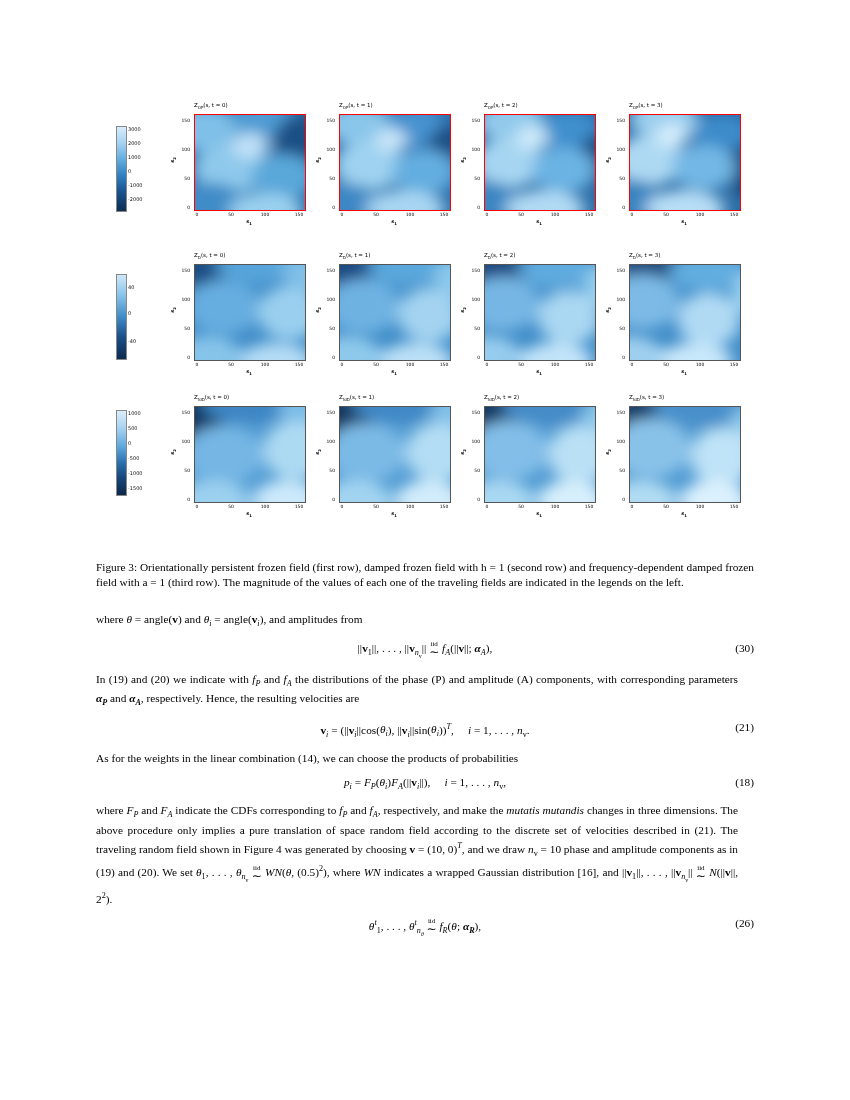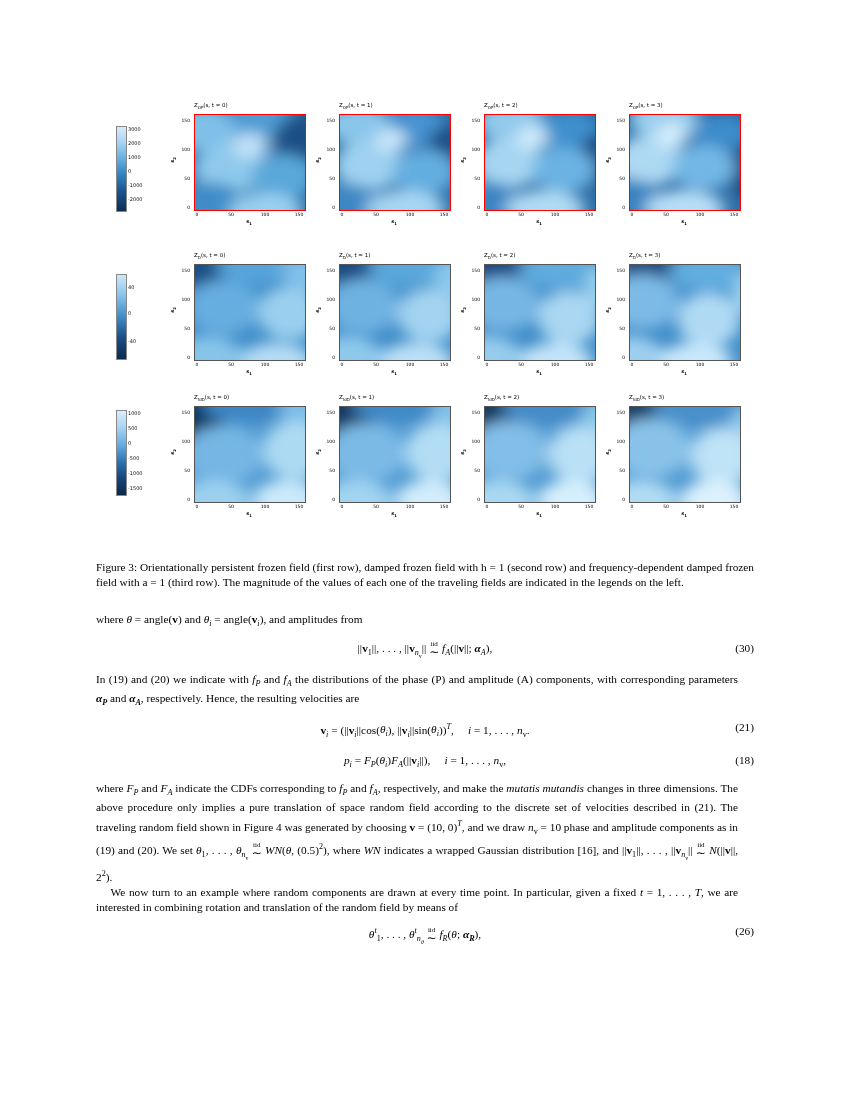--- a/index.html
+++ b/index.html
@@ -678,29 +678,29 @@
       <span class="num">(30)</span>
     </div>
 
     <p class="para">In (19) and (20) we indicate with <i>f<sub>P</sub></i> and <i>f<sub>A</sub></i> the distributions of the phase (P) and amplitude (A) components, with corresponding parameters <span class="bf"><i>α</i><sub><i>P</i></sub></span> and <span class="bf"><i>α</i><sub><i>A</i></sub></span>, respectively. Hence, the resulting velocities are</p>
 
     <div class="eq">
       <span class="bf">v</span><sub><i>i</i></sub> = (||<span class="bf">v</span><sub><i>i</i></sub>||cos(<i>θ<sub>i</sub></i>), ||<span class="bf">v</span><sub><i>i</i></sub>||sin(<i>θ<sub>i</sub></i>))<sup><i>T</i></sup>,&nbsp;&nbsp;&nbsp;&nbsp; <i>i</i> = 1, . . . , <i>n</i><sub>v</sub>.
       <span class="num">(21)</span>
     </div>
 
+    <p class="para">As for the weights in the linear combination (14), we can choose the products of probabilities</p>
 
     <div class="eq">
       <i>p<sub>i</sub></i> = <i>F<sub>P</sub></i>(<i>θ<sub>i</sub></i>)<i>F<sub>A</sub></i>(||<span class="bf">v</span><sub><i>i</i></sub>||),&nbsp;&nbsp;&nbsp;&nbsp; <i>i</i> = 1, . . . , <i>n</i><sub>v</sub>,
       <span class="num">(18)</span>
     </div>
 
     <p class="para">where <i>F<sub>P</sub></i> and <i>F<sub>A</sub></i> indicate the CDFs corresponding to <i>f<sub>P</sub></i> and <i>f<sub>A</sub></i>, respectively, and make the <i>mutatis mutandis</i> changes in three dimensions. The above procedure only implies a pure translation of space random field according to the discrete set of velocities described in (21). The traveling random field shown in Figure 4 was generated by choosing <span class="bf">v</span> = (10, 0)<sup><i>T</i></sup>, and we draw <i>n</i><sub>v</sub> = 10 phase and amplitude components as in (19) and (20). We set <i>θ</i><sub>1</sub>, . . . , <i>θ</i><sub><i>n</i><sub>v</sub></sub> <span class="stack"><span class="top">iid</span><span class="bot">∼</span></span> <i>WN</i>(<i>θ</i>, (0.5)<sup>2</sup>), where <i>WN</i> indicates a wrapped Gaussian distribution [16], and ||<span class="bf">v</span><sub>1</sub>||, . . . , ||<span class="bf">v</span><sub><i>n</i><sub>v</sub></sub>|| <span class="stack"><span class="top">iid</span><span class="bot">∼</span></span> <i>N</i>(||<span class="bf">v</span>||, 2<sup>2</sup>).</p>
 
-    <p class="para">&nbsp;&nbsp;&nbsp;&nbsp;We now turn to an example where random components are drawn at every time point. In particular, given a fixed <i>t</i> = 1, . . . , <i>T</i>, we are interested in combining rotation and translation of the random field by means of</p>
 
     <div class="eq">
       <i>θ</i><sup><i>t</i></sup><sub>1</sub>, . . . , <i>θ</i><sup><i>t</i></sup><sub><i>n<sub>θ</sub></i></sub>
       <span class="stack"><span class="top">iid</span><span class="bot">∼</span></span>
       <i>f<sub>R</sub></i>(<i>θ</i>; <span class="bf"><i>α<sub>R</sub></i></span>),
       <span class="num">(26)</span>
     </div>
 
   </div>
 </div>

